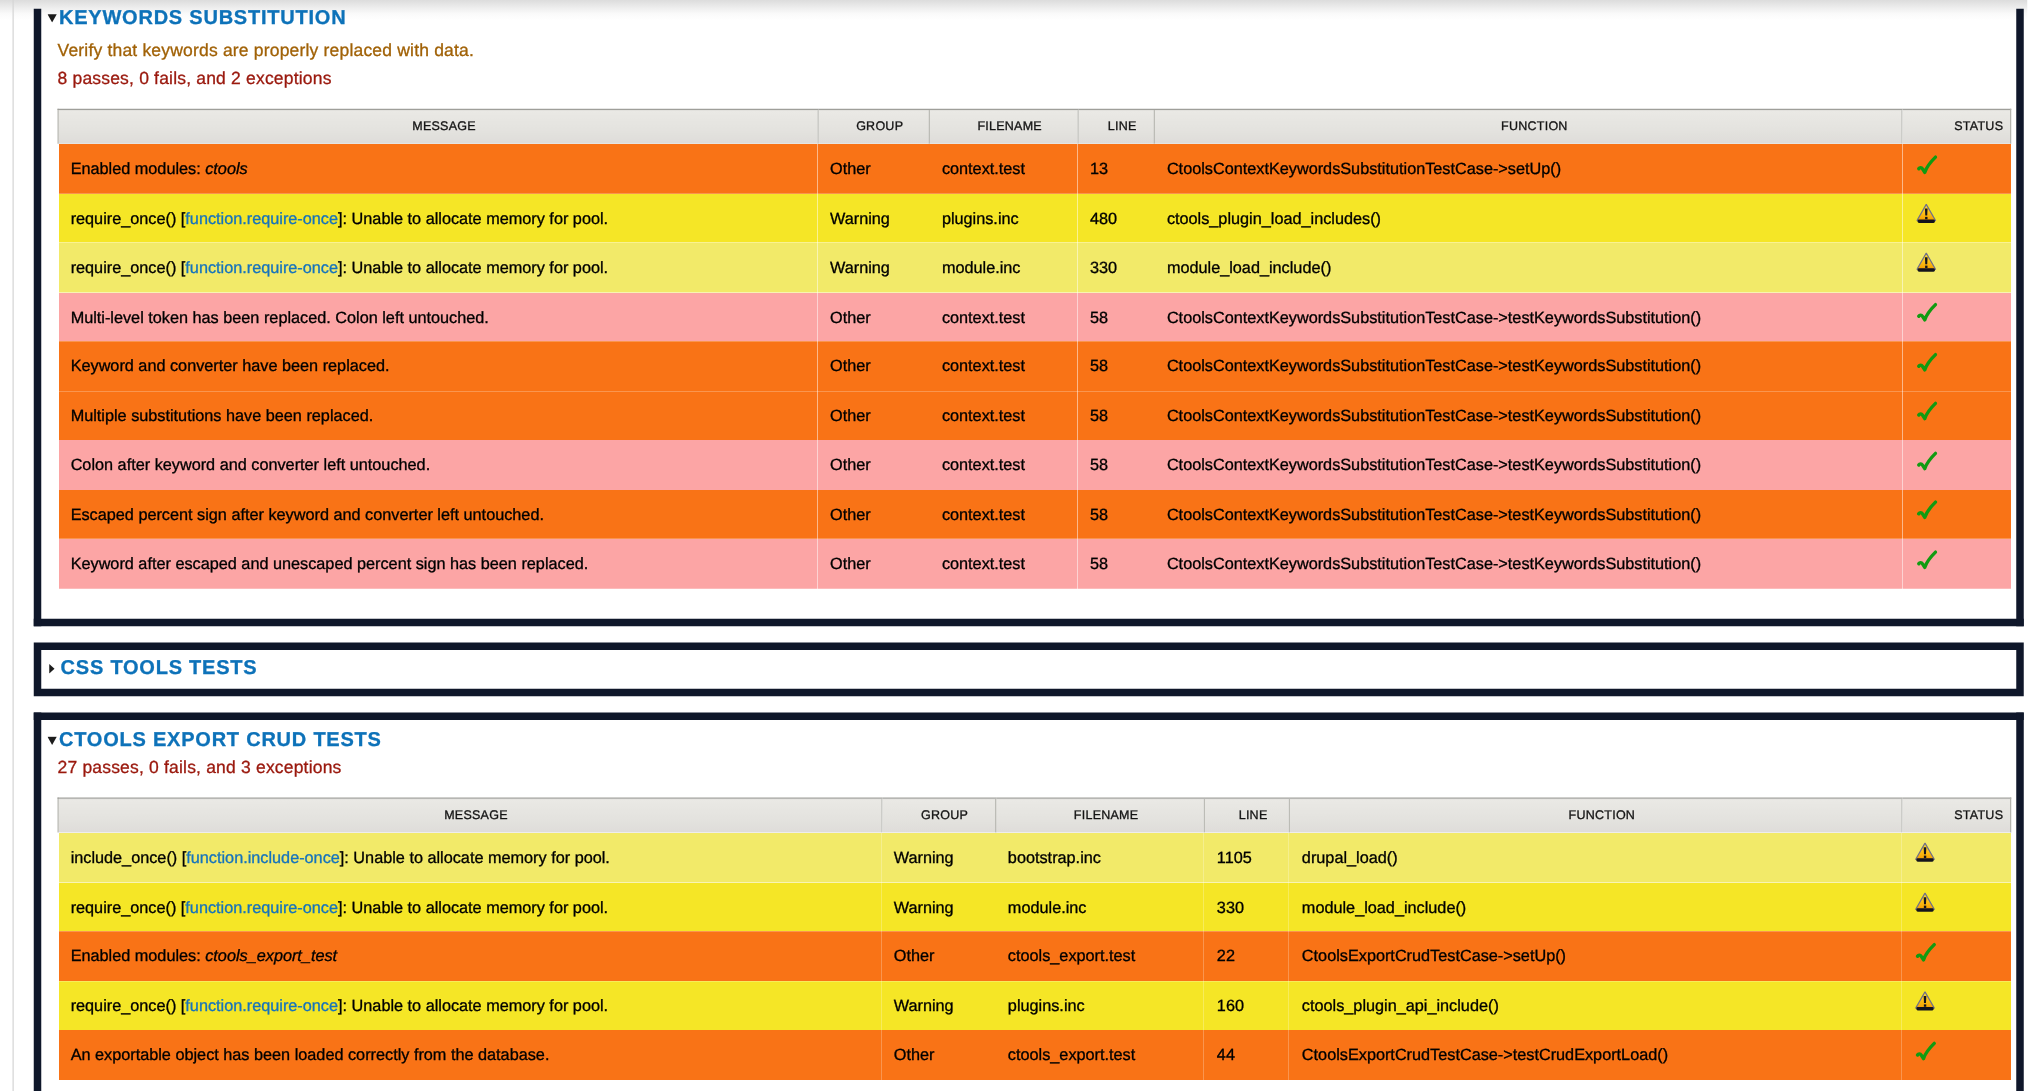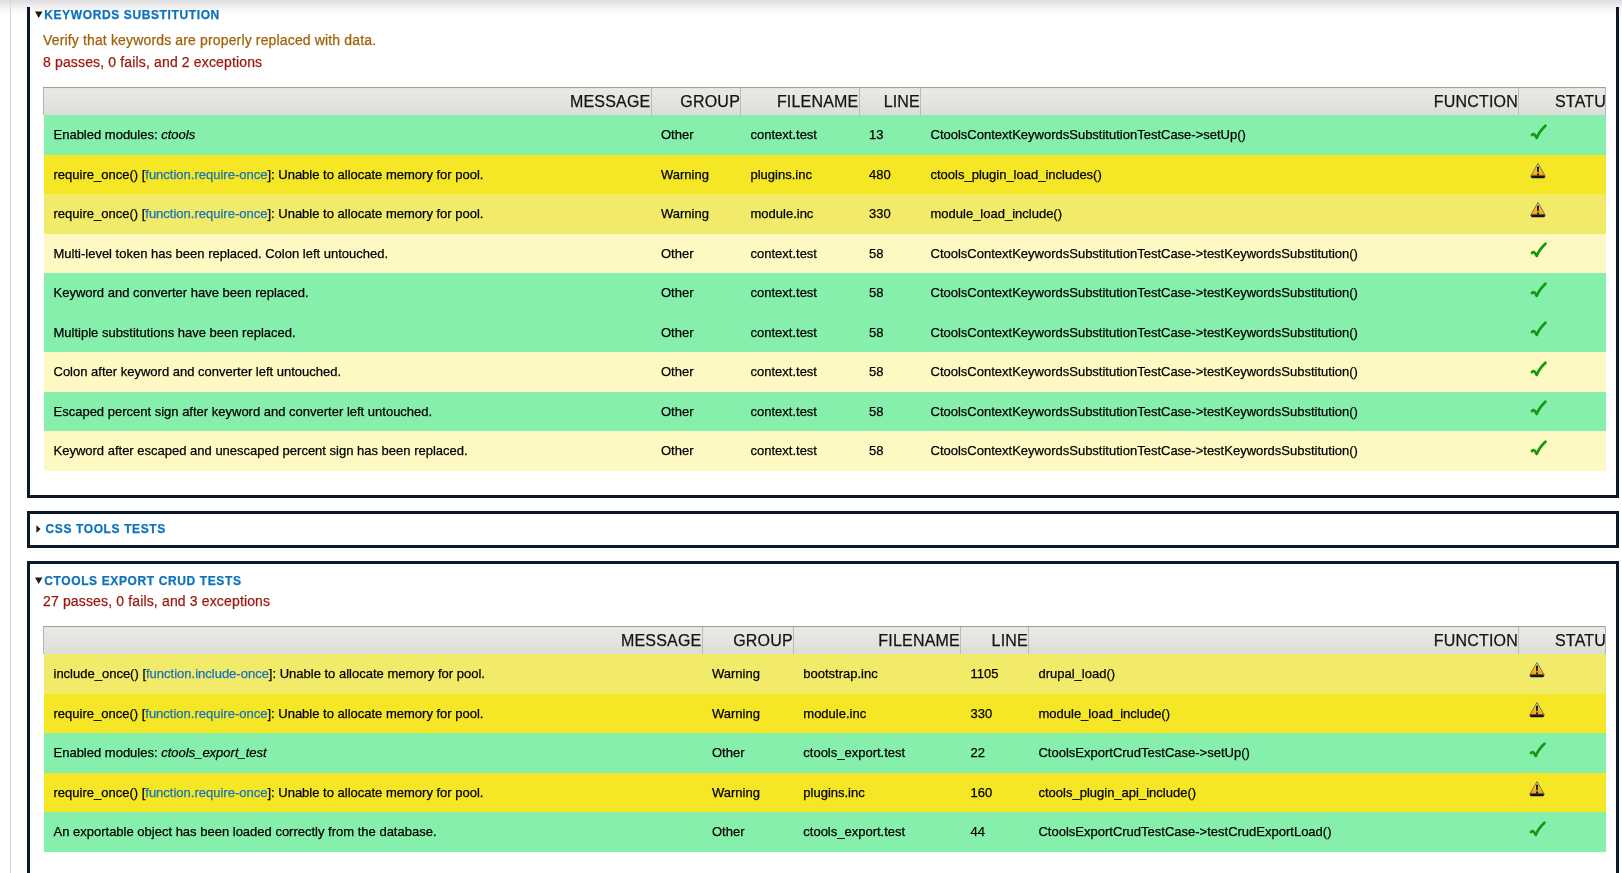--- a/index.html
+++ b/index.html
@@ -16,74 +16,74 @@
     background:linear-gradient(to bottom, #dcdcdc 0px, #ededed 6px, #fafafa 11px, #ffffff 16px);
     z-index:0;
   }
   .page-left-line {
     position:absolute; left:10px; top:0; bottom:0; width:1px;
     background:#d6d6d6; z-index:2;
   }
   .content { position:relative; z-index:1; margin-left:27px; width:1592px; }
 
   .fieldset {
-    border:3px solid #0f172a;
+    border:6px solid #0f172a;
     margin-bottom:14px;
     padding:0 13px;
     background:transparent;
   }
   .fieldset.first { border-top:none; padding-bottom:24px; margin-bottom:13px; }
   .fieldset.last  { border-bottom:none; height:400px; }
 
   .legend-row { display:flex; align-items:center; margin-left:-8.4px; }
   .fieldset.first .legend-row { margin-top:7px; height:15px; }
   .fieldset.collapsed { padding-top:0; padding-bottom:0; height:31.5px; margin-bottom:13px; }
   .fieldset.collapsed .legend-row { height:31.5px; }
   .fieldset.last .legend-row { margin-top:9px; height:15px;align-items:center; }
 
   .arrow-down, .arrow-right { flex:none; display:block; }
   .arrow-down { margin-right:1.6px; }
   .arrow-right { margin-left:1.2px; margin-right:4.7px; }
   .arrow-down svg, .arrow-right svg { display:block; }
   .legend-title {
-    font-size:12px; font-weight:bold; color:#0d72b9; letter-spacing:0.62px;
+    font-size:16px; font-weight:bold; color:#0d72b9; letter-spacing:0.62px;
     white-space:nowrap;
   }
   .desc {
     font-size:14px; letter-spacing:0.15px; color:#a16207;
     margin:10px 0 0 0; line-height:17px; white-space:nowrap;
   }
   .fieldset.last .desc { margin-top:8px; }
   .summary {
     font-size:14px; letter-spacing:0.15px; color:#9a180d;
     margin:5px 0 16px 0; line-height:17px; white-space:nowrap;
   }
 
   table { border-collapse:collapse; table-layout:fixed; margin:0; }
   .t1 { width:1562px; }
   .t2 { width:1562px; margin-top:2px; }
 
   th {
     height:27px;
     background:linear-gradient(180deg, #eae9e5 0%, #e4e3df 55%, #dedcd9 100%);
     border-top:1px solid #9f9f9a;
-    font-size:16px; font-weight:normal; letter-spacing:0.2px;
-    color:#141414; text-align:right; vertical-align:middle;
+    font-size:10px; font-weight:normal; letter-spacing:0.2px;
+    color:#141414; text-align:center; vertical-align:middle;
     padding:0 0 0 10px; white-space:nowrap; overflow:hidden;
   }
   th + th { border-left:1px solid #bcbcb6; }
   th:first-child { border-left:1px solid #b5b5af; }
   th:last-child  { border-right:1px solid #b5b5af;padding-left:36px; }
 
   td {
     height:39.5px; font-size:13px; vertical-align:middle;
     padding:0 0 0 10px; white-space:nowrap; overflow:hidden;
   }
-  tr.pass.odd  td { background:#86efac; }
-  tr.pass.even td { background:#fef9c3; }
+  tr.pass.odd  td { background:#f97316; }
+  tr.pass.even td { background:#fca5a5; }
   tr.warn.odd  td { background:#f2ea69; }
   tr.warn.even td { background:#f5e626; }
 
   td a { color:#1573bd; text-decoration:none; }
   td em { font-style:italic; }
   td.status-cell { padding-left:11px; }
   td.status-cell svg { display:block; position:relative; top:-3.5px; }
 </style>
 </head>
 <body>

